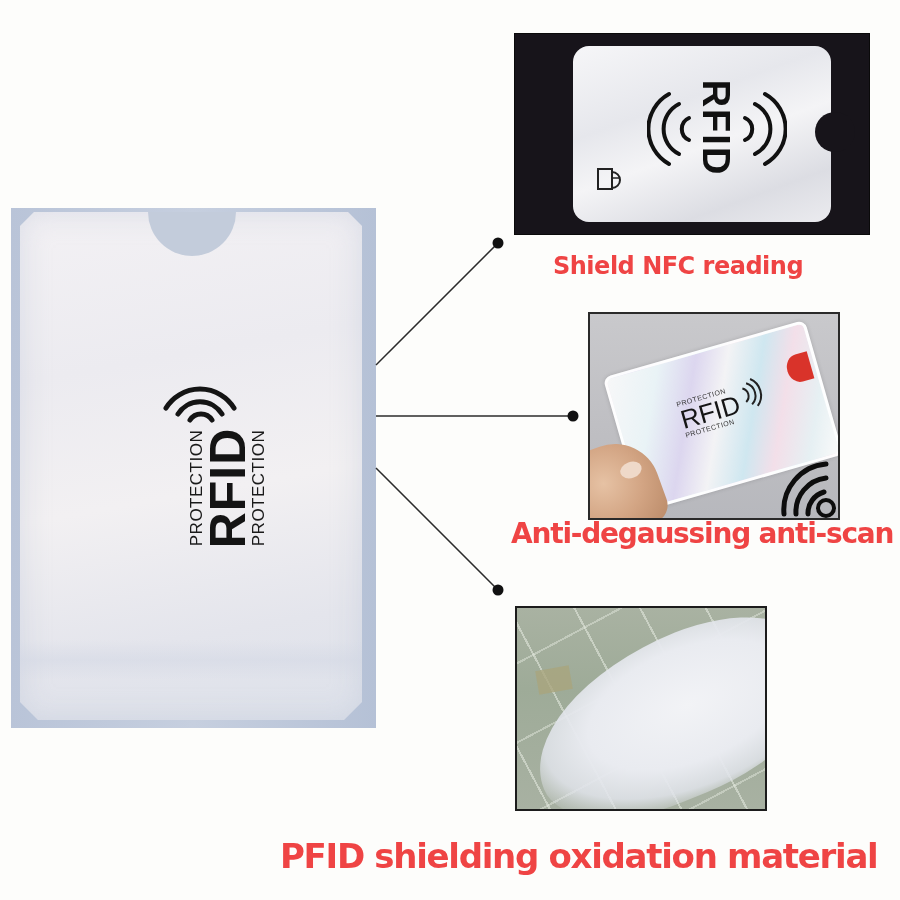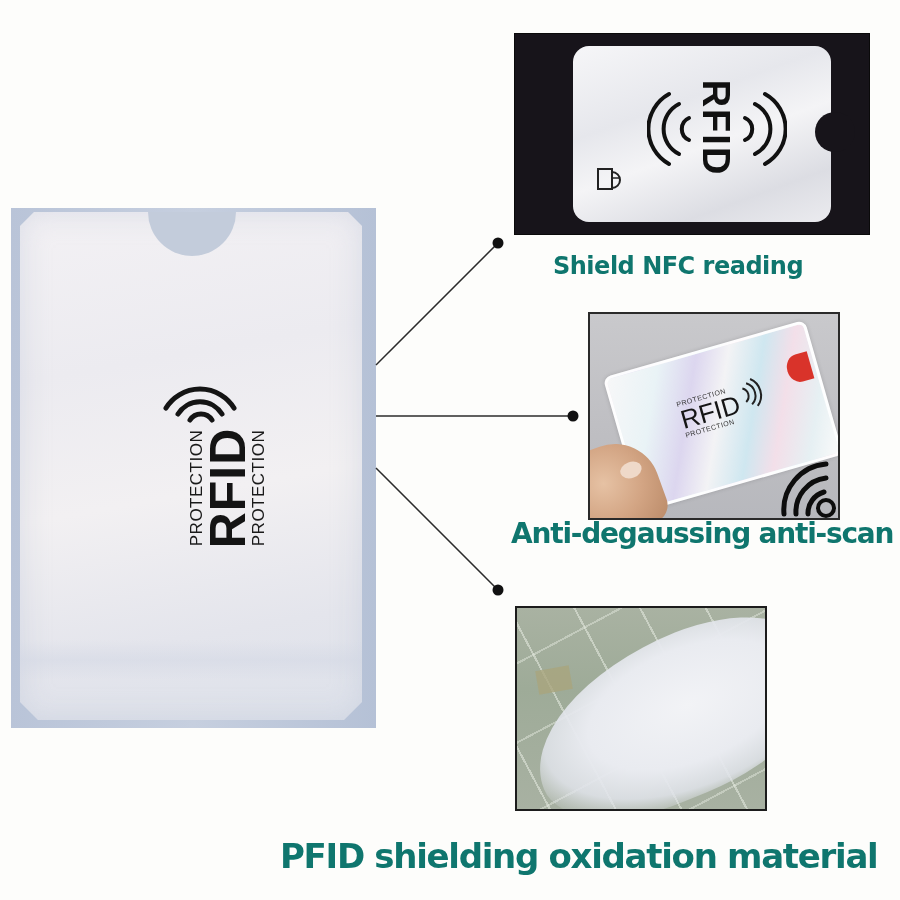--- a/index.html
+++ b/index.html
@@ -72,21 +72,21 @@
       transform: translate(-50%, -50%) rotate(90deg);
       font-family: "Liberation Sans", sans-serif; font-weight: 700; font-size: 38px;
       color: #111; letter-spacing: 2px;
     }
     .panel1 .lock {
       position: absolute; left: 80px; top: 130px; width: 30px; height: 30px;
     }
 
     .caption {
       position: absolute; font-family: "DejaVu Sans", sans-serif; font-weight: 700;
-      color: #0f766e; white-space: nowrap; letter-spacing: -0.5px;
+      color: #ef4444; white-space: nowrap; letter-spacing: -0.5px;
     }
     .cap1 { left: 553px; top: 252px; font-size: 24px; }
     .cap2 { left: 511px; top: 517px; font-size: 28px; letter-spacing: -1.2px; }
     .cap3 { left: 280px; top: 836px; font-size: 34px; letter-spacing: -1.3px; }
 
     
     .panel2 {
       position: absolute; left: 588px; top: 312px; width: 252px; height: 208px;
       background: linear-gradient(180deg, #c9c9cc 0%, #bebec2 60%, #b7b8bd 100%);
       border: 2px solid #2a2a2a; overflow: hidden;

